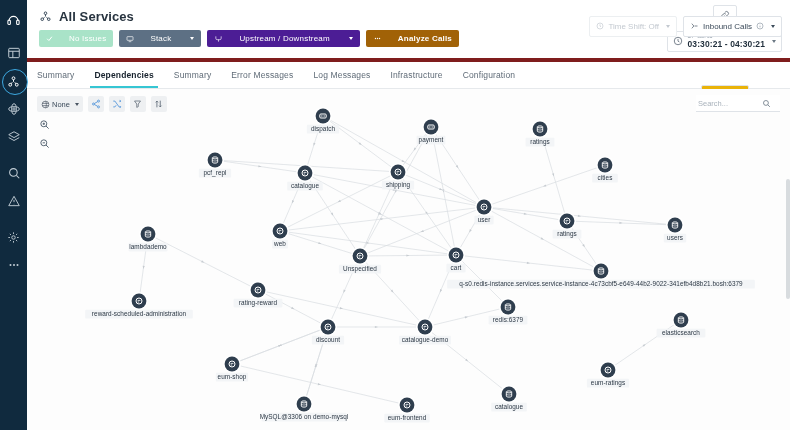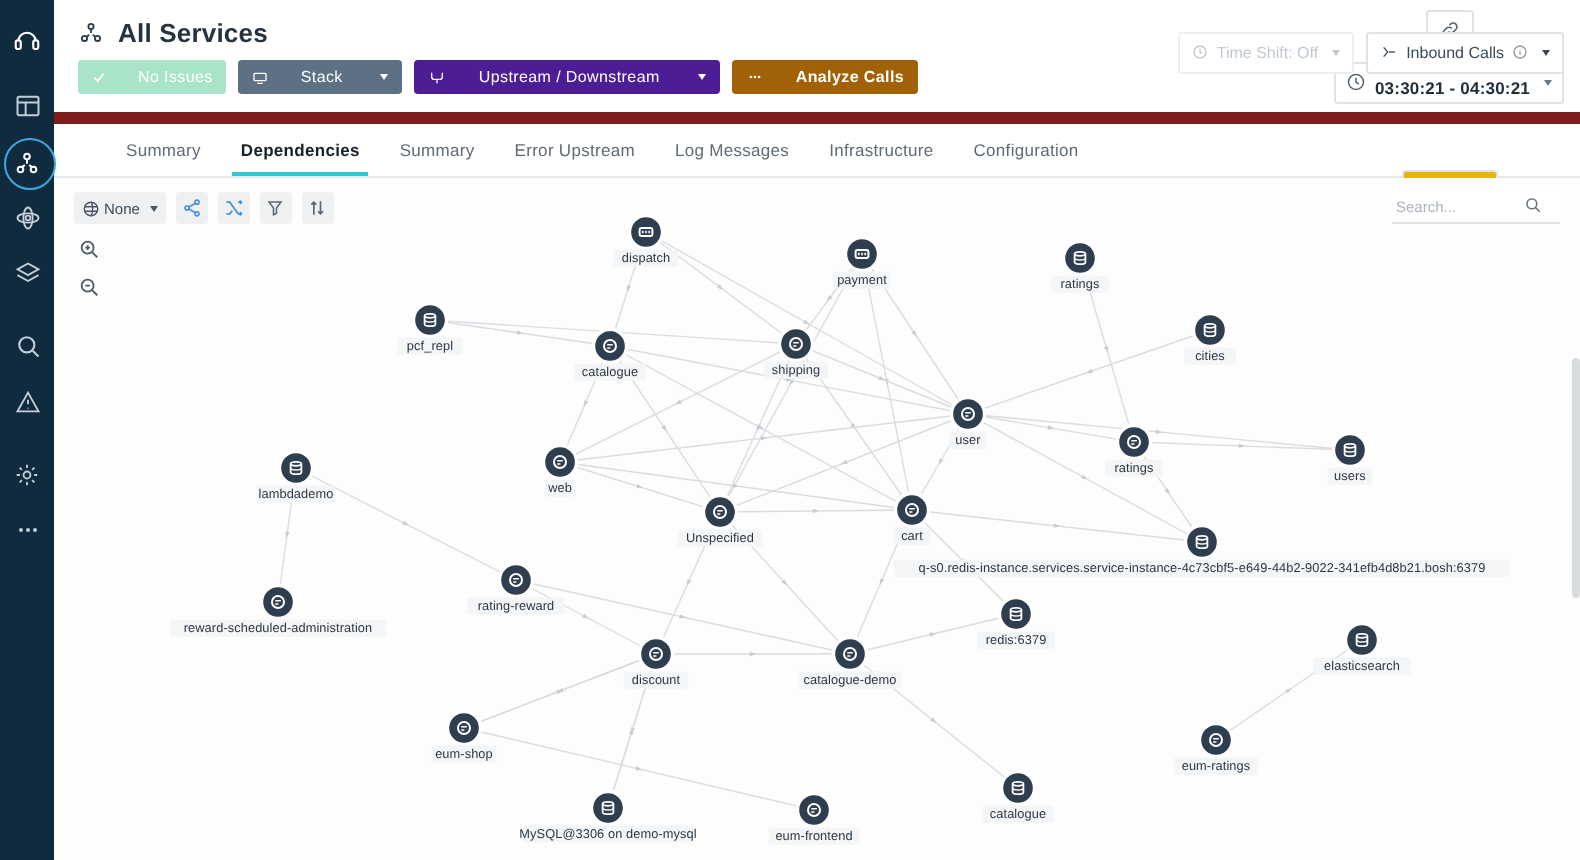--- a/index.html
+++ b/index.html
@@ -31,21 +31,21 @@
   }
   .rail-item.active { color: #ffffff; }
   .rail-gap { height: 8px; }
 
   
   #main { flex: 1 1 auto; display: flex; flex-direction: column;
           background: #f7f8f9; min-width: 0; }
 
   
   #header { height: 62px; background: #ffffff; position: relative;
-            border-bottom: 6px solid #7f1d1d; flex: 0 0 62px; }
+            border-bottom: 4px solid #7f1d1d; flex: 0 0 62px; }
   #title-row { display: flex; align-items: center; padding: 9px 0 0 12px; }
   #title-icon { color: #2b3d4f; margin-right: 7px; display: flex; }
   #page-title { font-size: 13px; color: #27333f; font-weight: bold;
                 letter-spacing: .1px; }
 
   #btn-row { display: flex; align-items: center; padding: 6px 0 0 12px; gap: 6px; }
   .btn {
     height: 17px; border-radius: 2px; display: inline-flex; align-items: center;
     gap: 16px; padding: 0 7px; font-size: 8px; color: #fff; white-space: nowrap;
     letter-spacing: .2px;
@@ -73,21 +73,21 @@
   #live-box { border: 1px solid #dfe3e8; height: 21px; border-radius: 2px;
               display: inline-flex; align-items: center; gap: 4px; padding: 0 8px;
               font-size: 9px; color: #1f2d3a; font-weight: bold; background: #eab308; margin-top: 28px; }
   #hdr-right2 { position: absolute; right: 8px; top: 16px;
                 display: flex; align-items: center; gap: 6px; }
   .hbox.disabled { color: #c3c9d0; border-color: #eceff1; }
   .hbox .caret { border-top-color: currentColor; }
 
   
   #tabs { height: 27px; background: #fff; display: flex; align-items: stretch;
-          padding-left: 26px; border-bottom: 1px solid #e6e9ec; flex: 0 0 27px; gap: 0; }
+          padding-left: 0; border-bottom: 1px solid #e6e9ec; flex: 0 0 27px; gap: 0; }
   .tab { font-size: 8.5px; color: #5f6b77; display: flex; align-items: center;
          padding: 0 10px; position: relative; letter-spacing: .15px; }
   .tab.active { color: #16212c; font-weight: bold; }
   .tab.active::after { content: ""; position: absolute; left: 6px; right: 6px;
                        bottom: 0; height: 2px; background: #36c6d3; }
 
   
   #canvas-wrap { position: relative; flex: 1 1 auto; background: #fdfdfd; }
   #toolbar { position: absolute; left: 10px; top: 7px;
              display: flex; align-items: center; gap: 5px; z-index: 5; }
@@ -307,21 +307,21 @@
       <div class="tab">
           <span>Summary</span>
         </div>
       <div class="tab active">
           <span>Dependencies</span>
         </div>
       <div class="tab">
           <span>Summary</span>
         </div>
       <div class="tab">
-          <span>Error Upstream</span>
+          <span>Error Messages</span>
         </div>
       <div class="tab">
           <span>Log Messages</span>
         </div>
       <div class="tab">
           <span>Infrastructure</span>
         </div>
       <div class="tab">
           <span>Configuration</span>
         </div>

